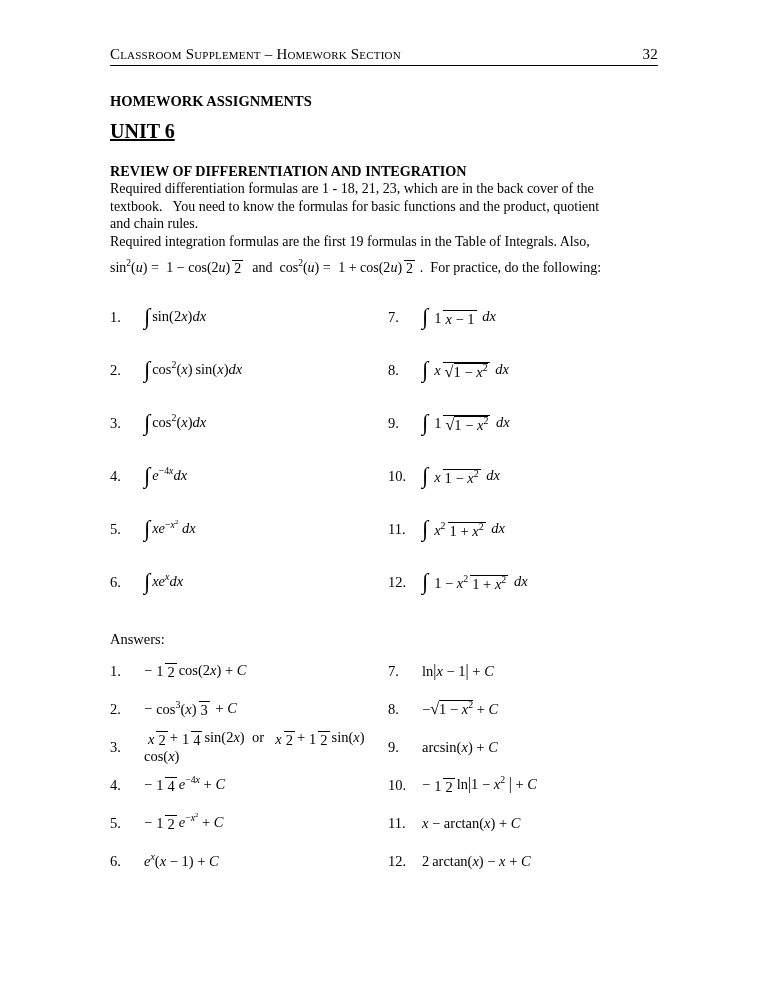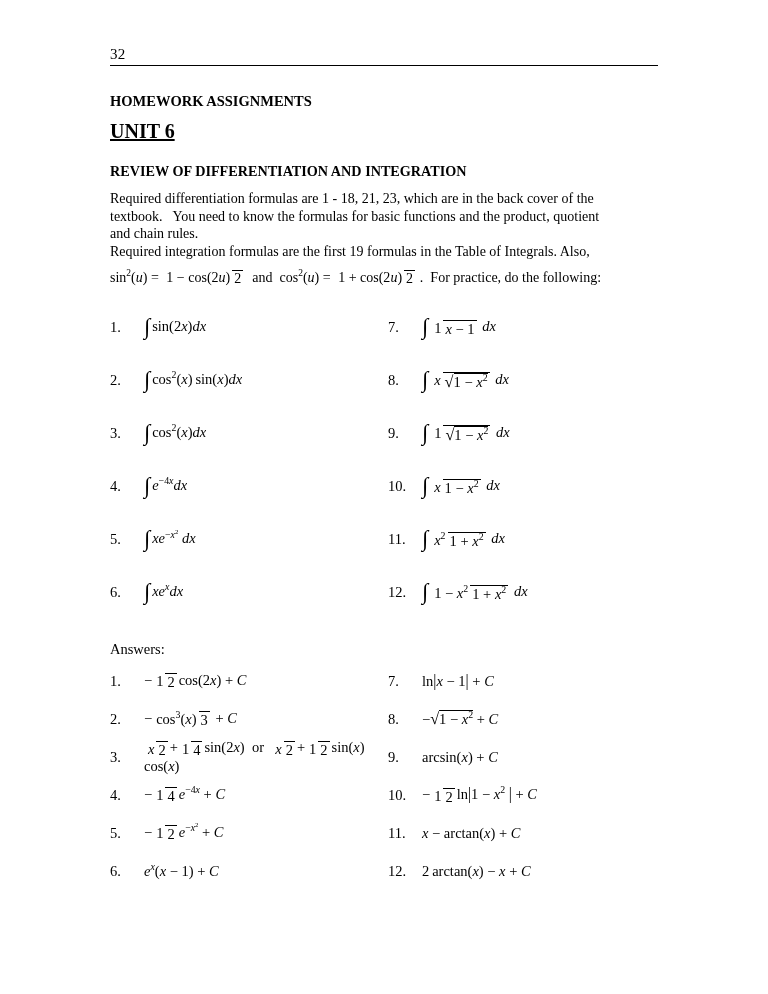--- a/index.html
+++ b/index.html
@@ -15,21 +15,21 @@
     display:flex; justify-content:space-between; align-items:flex-end;
     border-bottom:1.6px solid #000; padding-bottom:2px;
     font-variant:small-caps; font-size:15px; letter-spacing:.2px;
   }
   .subhdr { text-align:left; font-weight:bold; margin-top:27px; font-size:14.5px; }
   .unit {
     font-size:20px; font-weight:bold; text-decoration:underline;
     margin:10px 0 0 0; font-family:inherit;
   }
   .sect-title { font-weight:bold; margin-top:20px; font-size:14.2px; }
-  .para { margin-top:10px; line-height:1.25; }
+  .para { margin-top:0; line-height:1.25; }
   .para > div { white-space:pre-wrap; }
   .mline { margin-top:6px; line-height:1.25; }
   .ident { margin-top:10px; margin-bottom:4px; }
 
   
   i { font-style:italic; }
   sup { font-size:0.68em; line-height:0; }
   .int { font-size:1.55em; vertical-align:-0.12em; line-height:1; margin-right:2px; font-style:normal; }
   .fr { display:inline-flex; flex-direction:row; text-align:center; vertical-align:middle; margin:0 2px; line-height:1.12; }
   .fr .nu { padding:0 2px; }
@@ -49,20 +49,21 @@
   .ansgrid { display:grid; grid-template-columns:278px 1fr; margin-top:4px; }
   .ans { display:flex; align-items:center; min-height:38px; font-size:14.5px; }
   .anum { width:34px; flex:none; }
 </style>
 </head>
 <body>
 
 <div class="page">
 
   <div class="hdr">
+    <span>Classroom Supplement – Homework Section</span>
     <span>32</span>
   </div>
 
   <div class="subhdr">HOMEWORK ASSIGNMENTS</div>
 
   <div class="unit">UNIT 6</div>
 
   <div class="sect-title">REVIEW  OF DIFFERENTIATION AND INTEGRATION</div>
 
   <div class="para">

